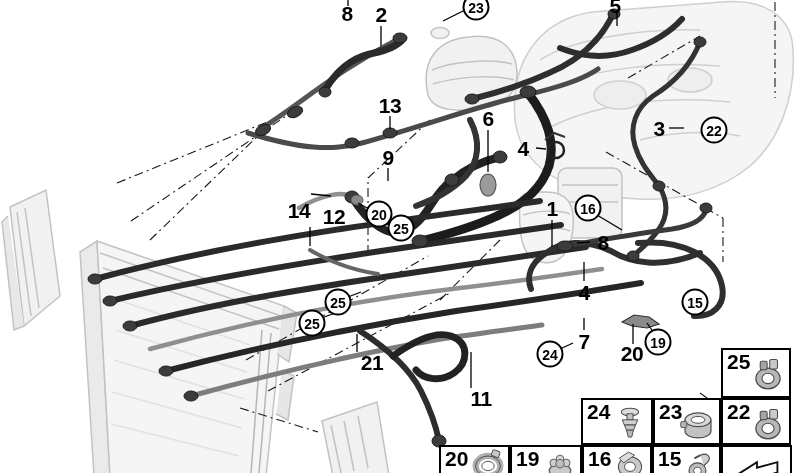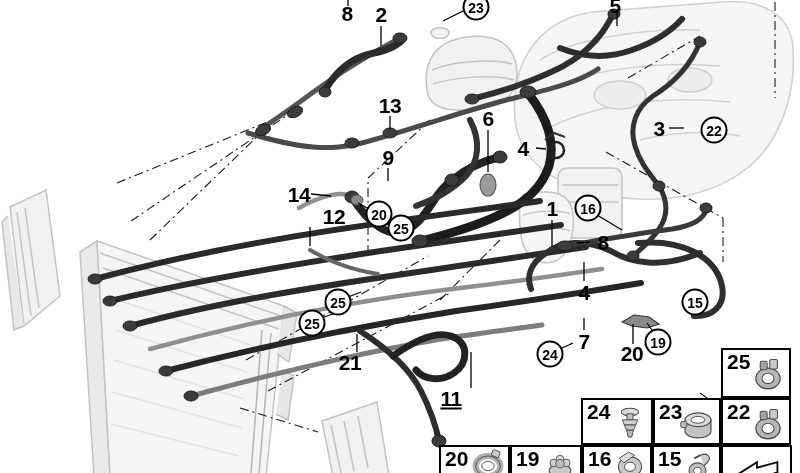--- a/index.html
+++ b/index.html
@@ -207,37 +207,37 @@
       <div class="callout" style="left: 347px; top: 13px;">8</div>
       <div class="callout" style="left: 381px; top: 14px;">2</div>
       <div class="callout" style="left: 615px; top: 5px;">5</div>
       <div class="circled" style="left: 476px; top: 7px;">23</div>
       <div class="callout" style="left: 390px; top: 105px;">13</div>
       <div class="callout" style="left: 488px; top: 118px;">6</div>
       <div class="callout" style="left: 659px; top: 128px;">3</div>
       <div class="circled" style="left: 714px; top: 130px;">22</div>
       <div class="callout" style="left: 523px; top: 148px;">4</div>
       <div class="callout" style="left: 388px; top: 157px;">9</div>
-      <div class="callout" style="left: 299px; top: 194px;">14</div>
+      <div class="callout" style="left: 299px; top: 210px;">14</div>
       <div class="callout" style="left: 552px; top: 208px;">1</div>
       <div class="circled" style="left: 588px; top: 208px;">16</div>
       <div class="circled" style="left: 379px; top: 214px;">20</div>
       <div class="callout" style="left: 310px; top: 216px; margin-left: 24px;">12</div>
       <div class="circled" style="left: 401px; top: 228px;">25</div>
       <div class="callout" style="left: 603px; top: 242px;">8</div>
       <div class="callout" style="left: 584px; top: 292px;">4</div>
       <div class="circled" style="left: 695px; top: 302px;">15</div>
       <div class="circled" style="left: 338px; top: 302px;">25</div>
       <div class="circled" style="left: 312px; top: 323px;">25</div>
       <div class="callout" style="left: 584px; top: 341px;">7</div>
       <div class="circled" style="left: 658px; top: 342px;">19</div>
       <div class="callout" style="left: 632px; top: 353px;">20</div>
       <div class="circled" style="left: 550px; top: 354px;">24</div>
-      <div class="callout" style="left: 350px; top: 362px;">21</div>
-      <div class="callout" style="left: 451px; top: 398px; text-decoration: underline;">11</div>
+      <div class="callout" style="left: 372px; top: 362px;">21</div>
+      <div class="callout" style="left: 481px; top: 398px;">11</div>
     </div>
 
   <div id="legend-layer">
       <div class="legend-cell cell-tall" style="left: 721px; top: 348px; width: 70px; height: 50px;">
         <span class="legend-num">25</span>
         <span class="legend-icon">
           <svg viewBox="0 0 44 44">
             <ellipse cx="22" cy="26" rx="14" ry="12" fill="#b7b7b7" stroke="#4a4a4a" stroke-width="1.5"></ellipse>
             <ellipse cx="22" cy="26" rx="7" ry="6" fill="#fff" stroke="#4a4a4a" stroke-width="1.2"></ellipse>
             <rect x="24" y="4" width="9" height="11" rx="2" fill="#c9c9c9" stroke="#4a4a4a" stroke-width="1.2"></rect>

